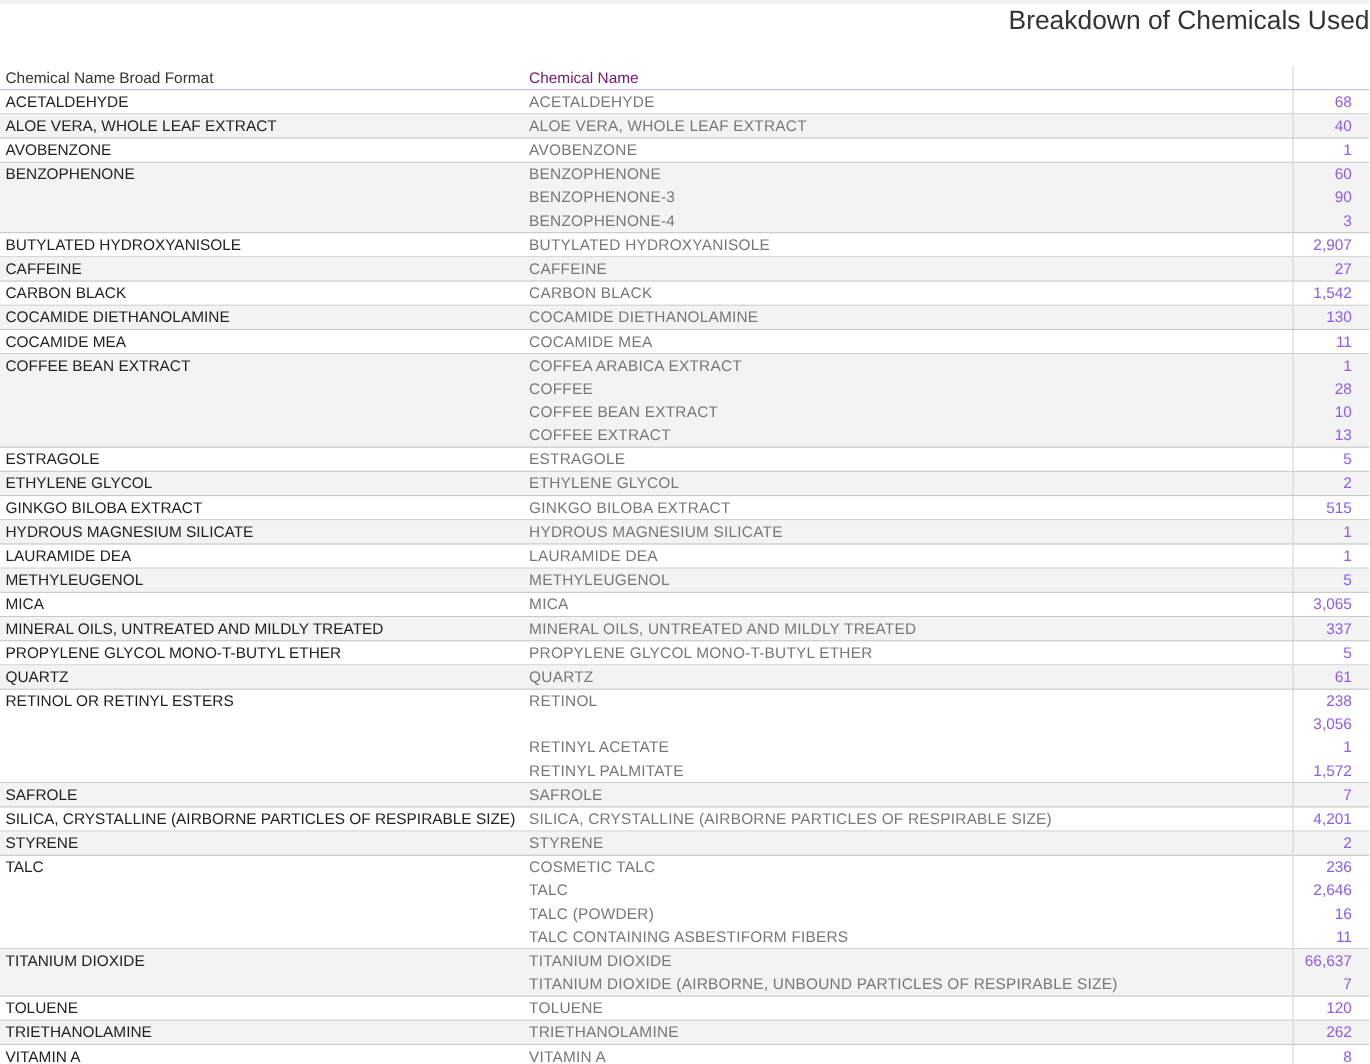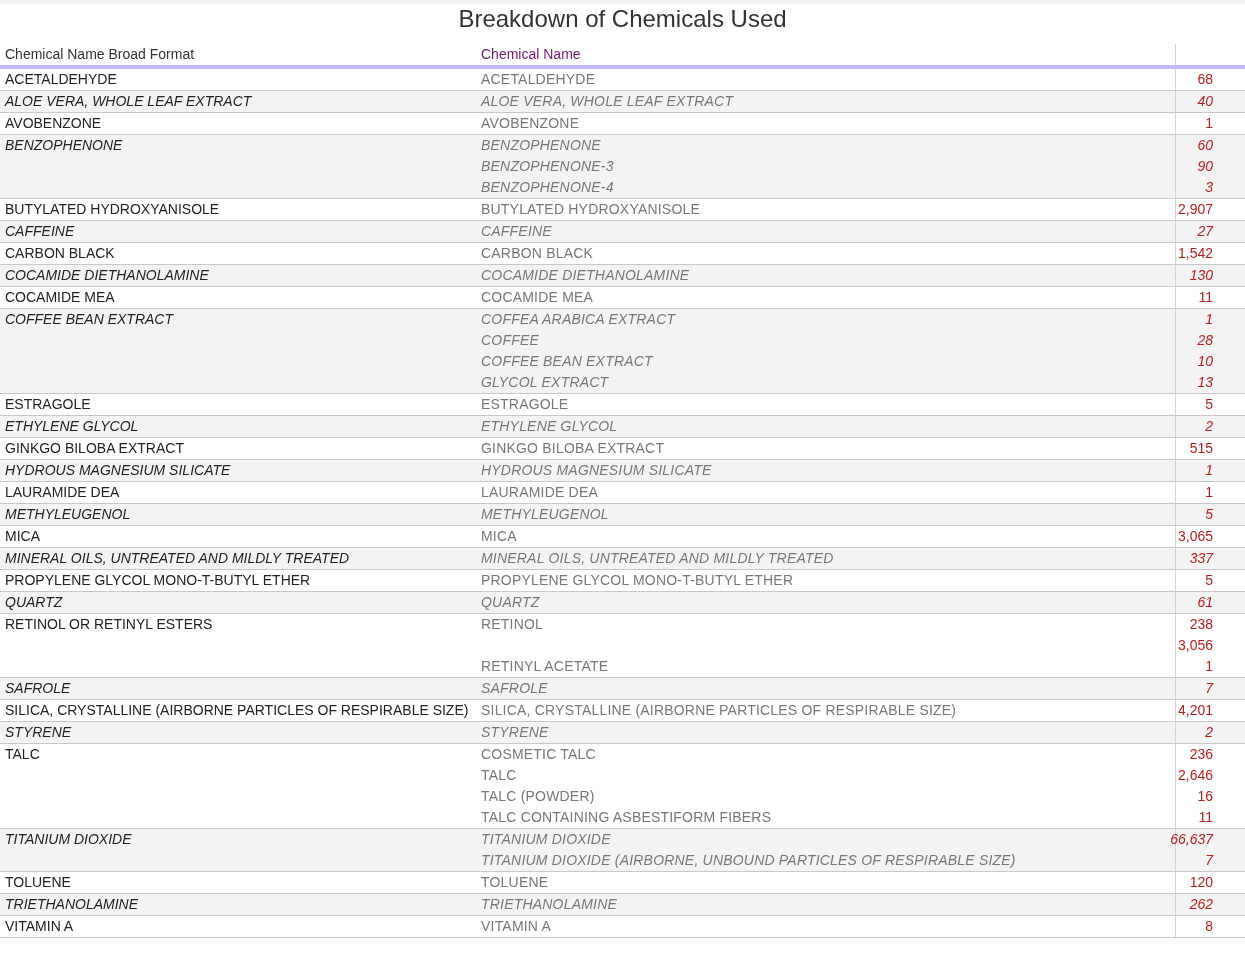--- a/index.html
+++ b/index.html
@@ -1,31 +1,31 @@
 <!DOCTYPE html>
 <html><head>
 <meta charset="utf-8">
 <style>
   html, body { margin: 0; padding: 0; background: #ffffff; }
   body { width: 1245px; height: 967px; overflow: hidden; font-family: "Liberation Sans", "DejaVu Sans", sans-serif; color: #333; position: relative; }
   .topband { position: absolute; left: 0; top: 0; width: 1245px; height: 4px; background: #f2f2f2; }
-  .title { position: absolute; left: 0; top: 4px; width: 1245px; height: 30px; text-align: center; font-size: 24px; line-height: 30px; color: #333; }
+  .title { position: absolute; left: 0; top: 4px; width: 1245px; height: 30px; text-align: right; font-size: 24px; line-height: 30px; color: #333; }
   .table { position: absolute; left: 0; top: 44px; width: 1245px; }
-  .hdr { position: relative; height: 21px; border-bottom: 4px solid #c4b5fd; }
+  .hdr { position: relative; height: 21px; border-bottom: 1px solid #c4b5fd; margin-top: 16px; }
   .hdr .c1 { position: absolute; left: 5px; top: 2px; font-size: 14px; color: #333; }
   .hdr .c2 { position: absolute; left: 481px; top: 2px; font-size: 14px; color: #701a75; }
   .hdr .vline { position: absolute; left: 1175px; top: 0; width: 1px; height: 21px; background: #d4d4d4; }
   .group { position: relative; border-bottom: 1px solid #c8c8c8; }
-  .group.alt { background: #f3f3f3; font-style: italic; }
+  .group.alt { background: #f3f3f3; }
   .broad { position: absolute; left: 5px; top: 2px; font-size: 14px; color: #222; white-space: nowrap; }
   .subs { margin-left: 481px; }
   .sub { position: relative; height: 21px; }
   .sub .name { position: absolute; left: 0; top: 2px; font-size: 14px; color: #777; white-space: nowrap; letter-spacing: 0.2px; }
   .numcol { position: absolute; left: 1175px; top: 0; bottom: 0; width: 70px; border-left: 1px solid #d4d4d4; }
-  .sub .val { position: absolute; right: 0; width: 70px; top: 2px; font-size: 14px; color: #b91c1c; text-align: right; padding-right: 4px; box-sizing: border-box; left: 666px; }
+  .sub .val { position: absolute; right: 0; width: 70px; top: 2px; font-size: 14px; color: #8b5cf6; text-align: right; padding-right: 4px; box-sizing: border-box; left: 682px; }
 </style>
 </head>
 <body>
 
 <div class="topband"></div>
 <div class="title">Breakdown of Chemicals Used</div>
 
 <div class="table">
   <div class="hdr">
     <span class="c1">Chemical Name Broad Format</span>
@@ -141,21 +141,21 @@
           </div>
           <div class="sub">
             <span class="name">COFFEE</span>
             <span class="val">28</span>
           </div>
           <div class="sub">
             <span class="name">COFFEE BEAN EXTRACT</span>
             <span class="val">10</span>
           </div>
           <div class="sub">
-            <span class="name">GLYCOL EXTRACT</span>
+            <span class="name">COFFEE EXTRACT</span>
             <span class="val">13</span>
           </div>
         </div>
       </div>
       <div class="group">
         <span class="broad">ESTRAGOLE</span>
         <div class="numcol"></div>
         <div class="subs">
           <div class="sub">
             <span class="name">ESTRAGOLE</span>
@@ -260,20 +260,24 @@
           <div class="sub">
             <span class="name">RETINOL</span>
             <span class="val">238</span>
           </div>
           <div class="sub">
             <span class="val">3,056</span>
           </div>
           <div class="sub">
             <span class="name">RETINYL ACETATE</span>
             <span class="val">1</span>
+          </div>
+          <div class="sub">
+            <span class="name">RETINYL PALMITATE</span>
+            <span class="val">1,572</span>
           </div>
         </div>
       </div>
       <div class="group alt">
         <span class="broad">SAFROLE</span>
         <div class="numcol"></div>
         <div class="subs">
           <div class="sub">
             <span class="name">SAFROLE</span>
             <span class="val">7</span>

